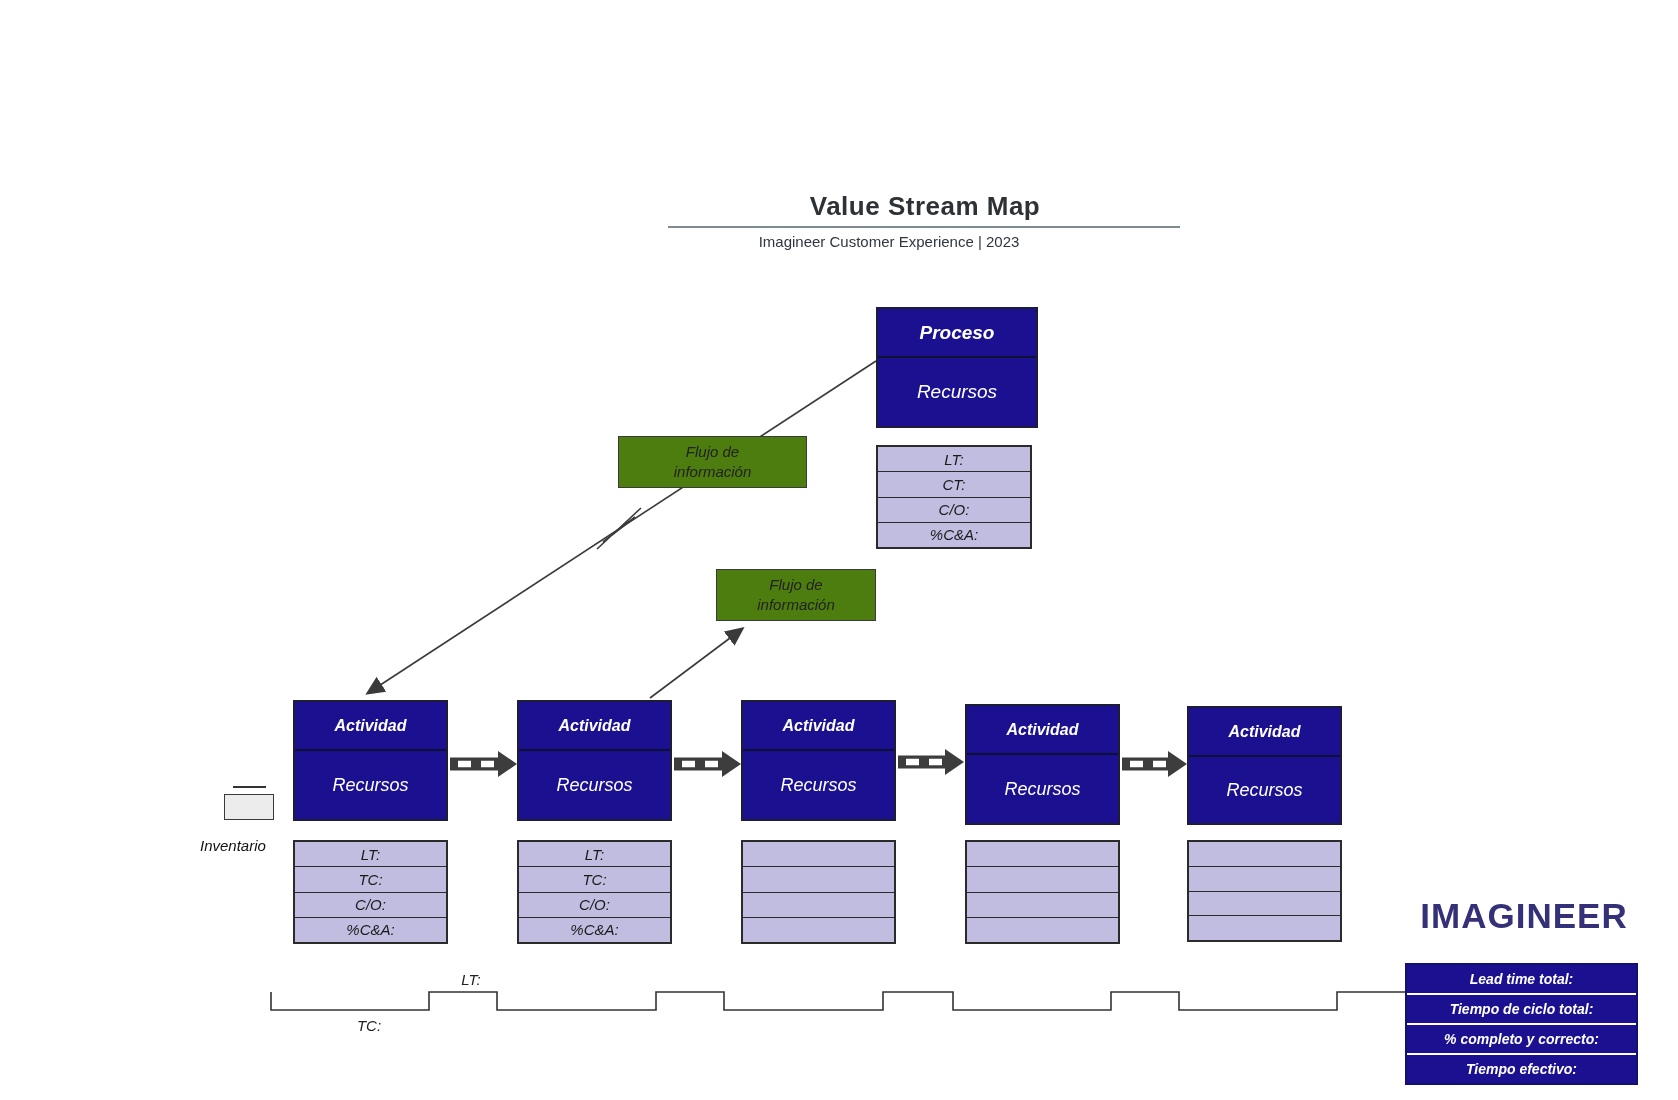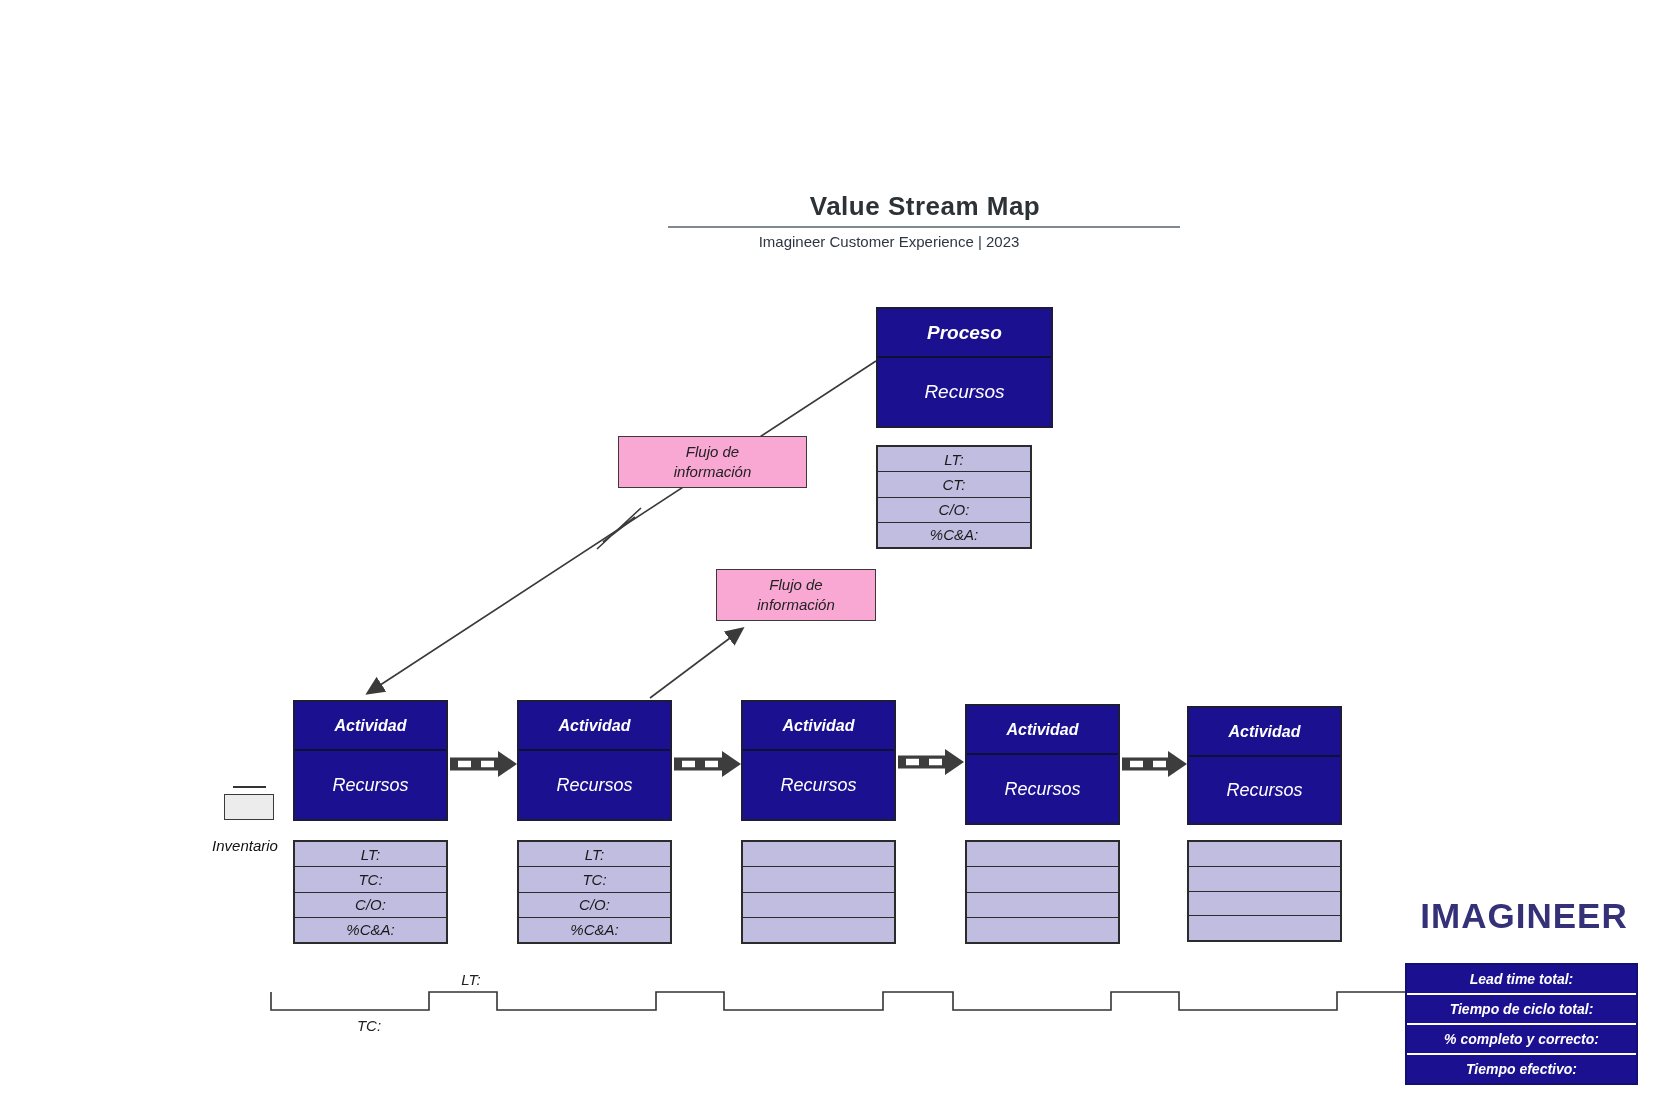--- a/index.html
+++ b/index.html
@@ -44,29 +44,29 @@
   }
   .metric-row{
     flex:1;display:flex;align-items:center;justify-content:center;
     font-style:italic;font-size:15px;color:#1a1a1a;
     border-top:1.5px solid #2b2b2b;
   }
   .metric-row:first-child{border-top:none;}
 
   
   .info-box{
-    background:#f9a8d4;border:1.5px solid #3a3a3a;box-sizing:border-box;
+    background:#4d7c0f;border:1.5px solid #3a3a3a;box-sizing:border-box;
     display:flex;align-items:center;justify-content:center;text-align:center;
     font-style:italic;font-size:15px;color:#222222;line-height:1.35;
   }
   .info-box span{display:block;max-width:110px;}
 
   
   .inv-rect{background:#ececec;border:1.5px solid #3a3a3a;box-sizing:border-box;}
-  .inv-label{font-style:italic;font-size:15px;color:#111111;text-align:center;}
+  .inv-label{font-style:italic;font-size:15px;color:#111111;text-align:left;}
 
   
   .tl-label{font-style:italic;font-size:15px;color:#222222;}
 
   
   .brand{
     left:1406px;top:868px;width:236px;text-align:center;
     font-size:35px;font-weight:bold;color:#353178;letter-spacing:1px;
   }
 
@@ -127,21 +127,21 @@
 
     <line x1="233" y1="759" x2="266" y2="759" stroke="#333333" stroke-width="2"></line>
 
     <polyline points="271,964 271,982 429,982 429,964 497,964 497,982 656,982 656,964 724,964 724,982 883,982 883,964 953,964 953,982 1111,982 1111,964 1179,964 1179,982 1337,982 1337,964 1406,964" fill="none" stroke="#333333" stroke-width="1.6"></polyline>
   </svg>
 
   <div class="abs vsm-title layer2">Value Stream Map</div>
   <div class="abs title-underline layer2"></div>
   <div class="abs vsm-subtitle layer2">Imagineer Customer Experience  |  2023</div>
 
-  <div class="abs navy-box proc layer2" style="left:876px;top:279px;width:177px;height:121px;">
+  <div class="abs navy-box proc layer2" style="left:876px;top:279px;width:162px;height:121px;">
     <div class="top-cell">Proceso</div>
     <div class="bottom-cell">Recursos</div>
   </div>
 
   <div class="abs metric-table layer2" style="left:876px;top:417px;width:156px;height:104px;">
     <div class="metric-row">LT:</div>
     <div class="metric-row">CT:</div>
     <div class="metric-row">C/O:</div>
     <div class="metric-row">%C&amp;A:</div>
   </div>

